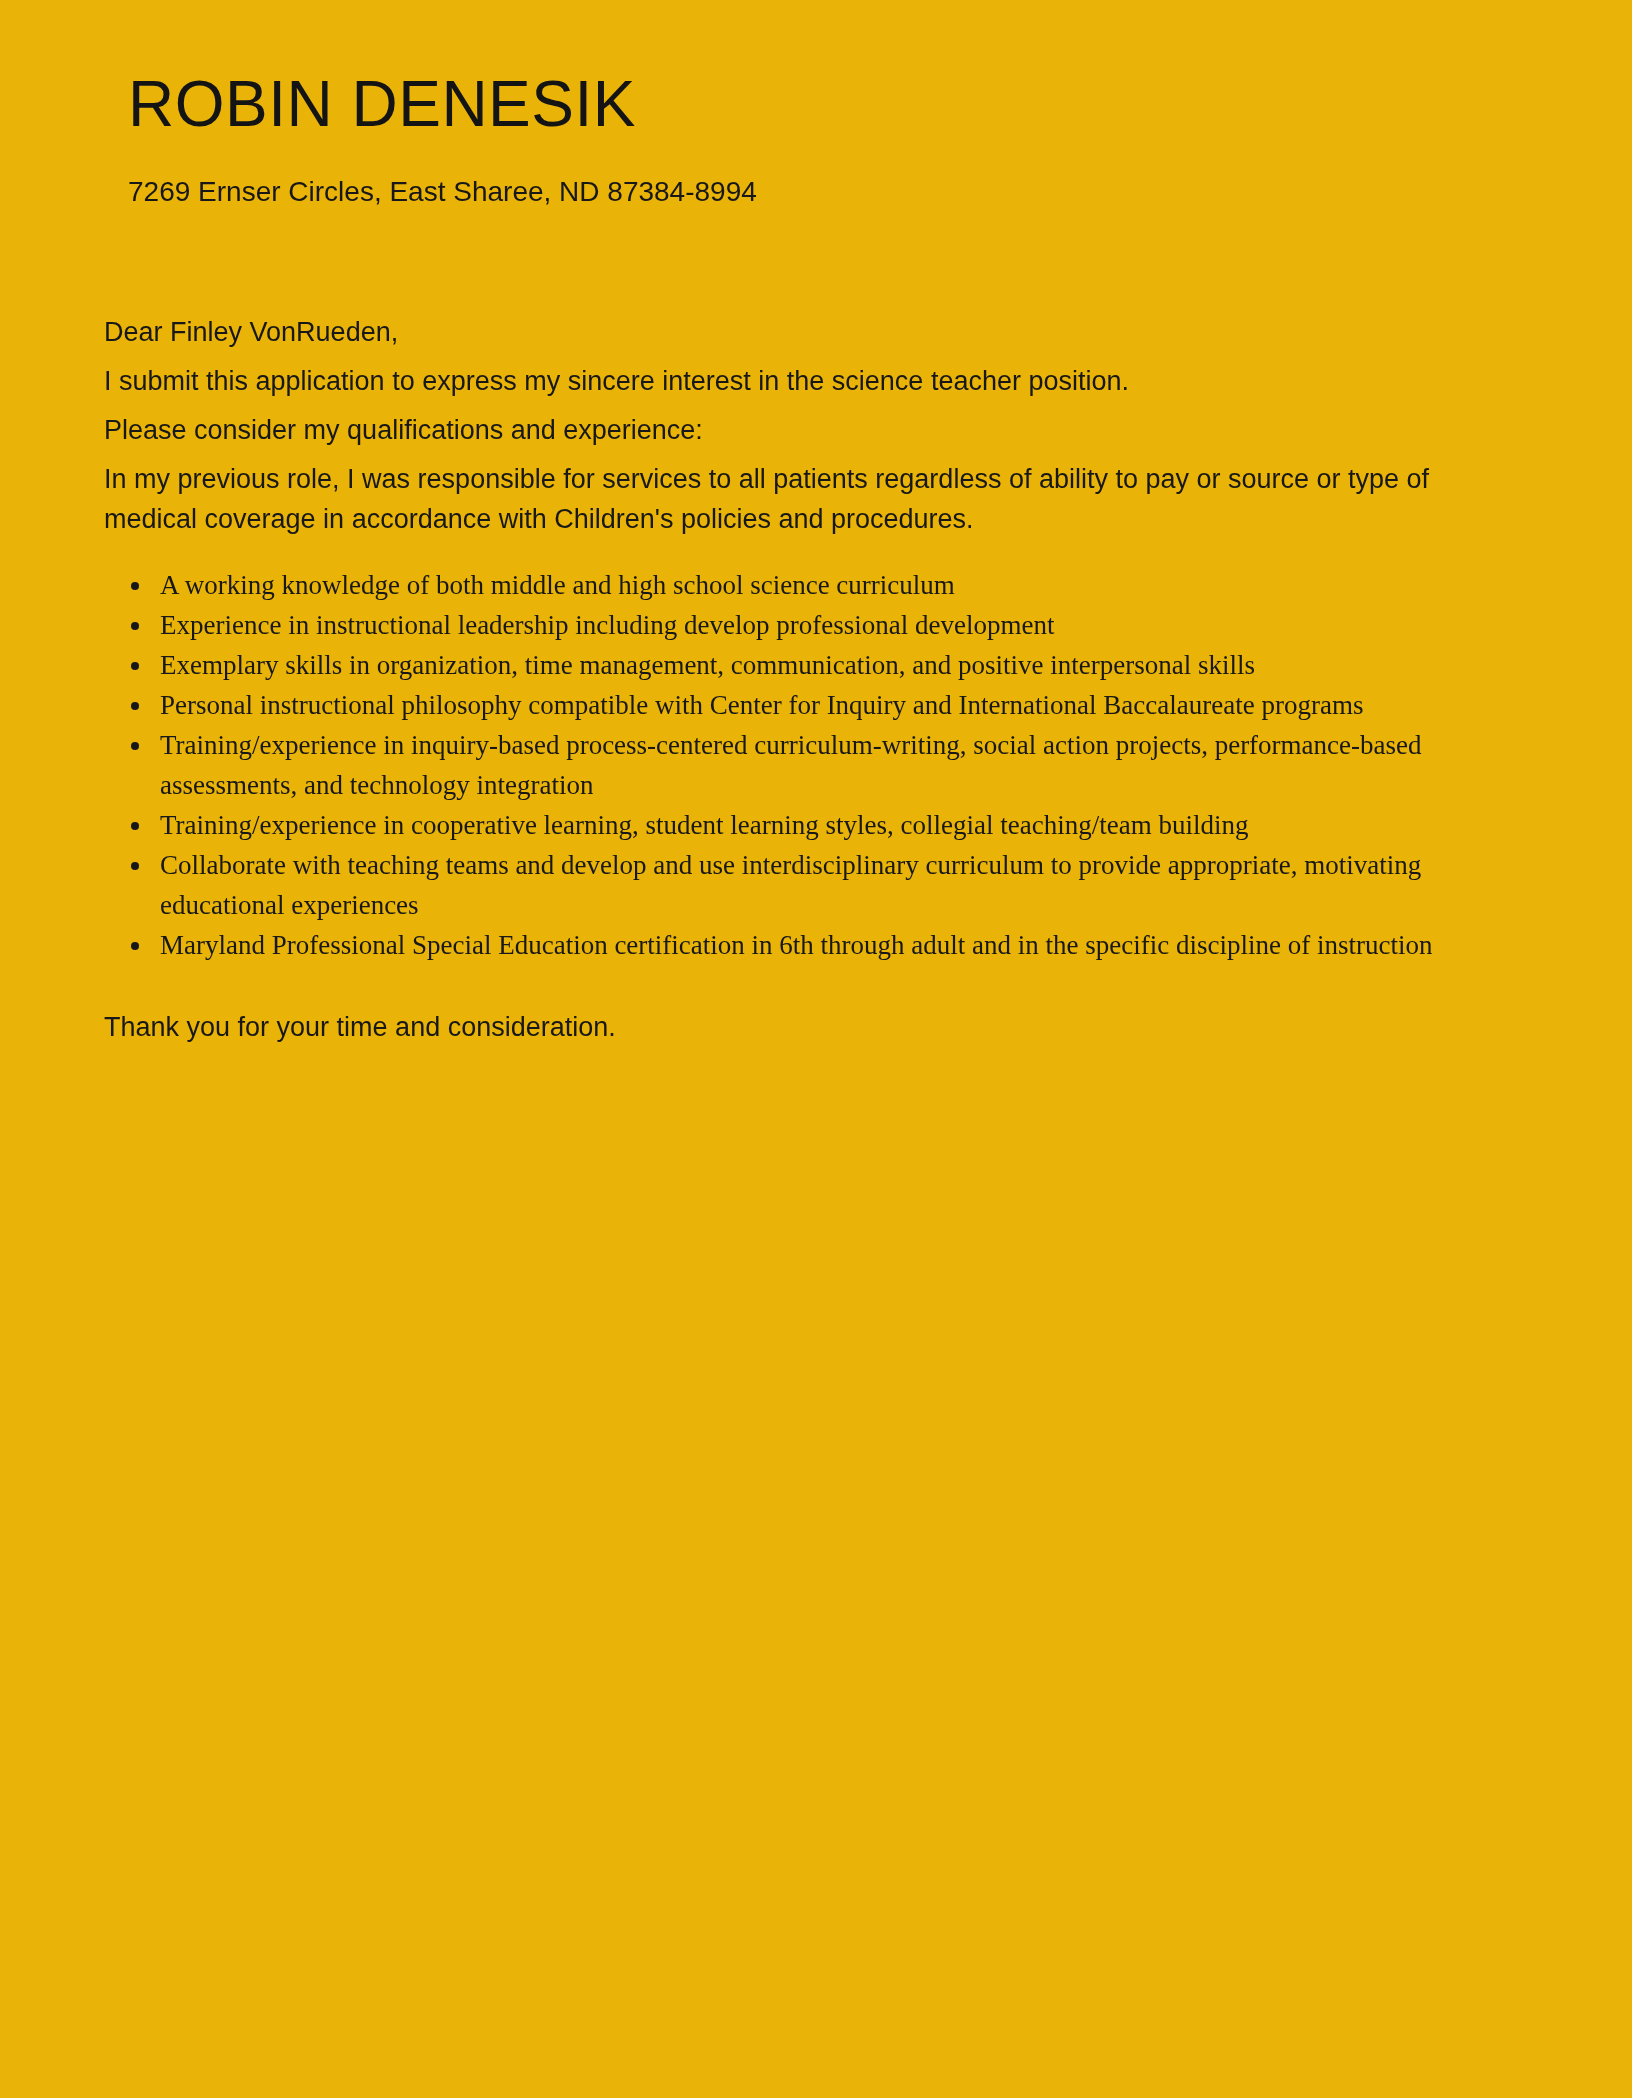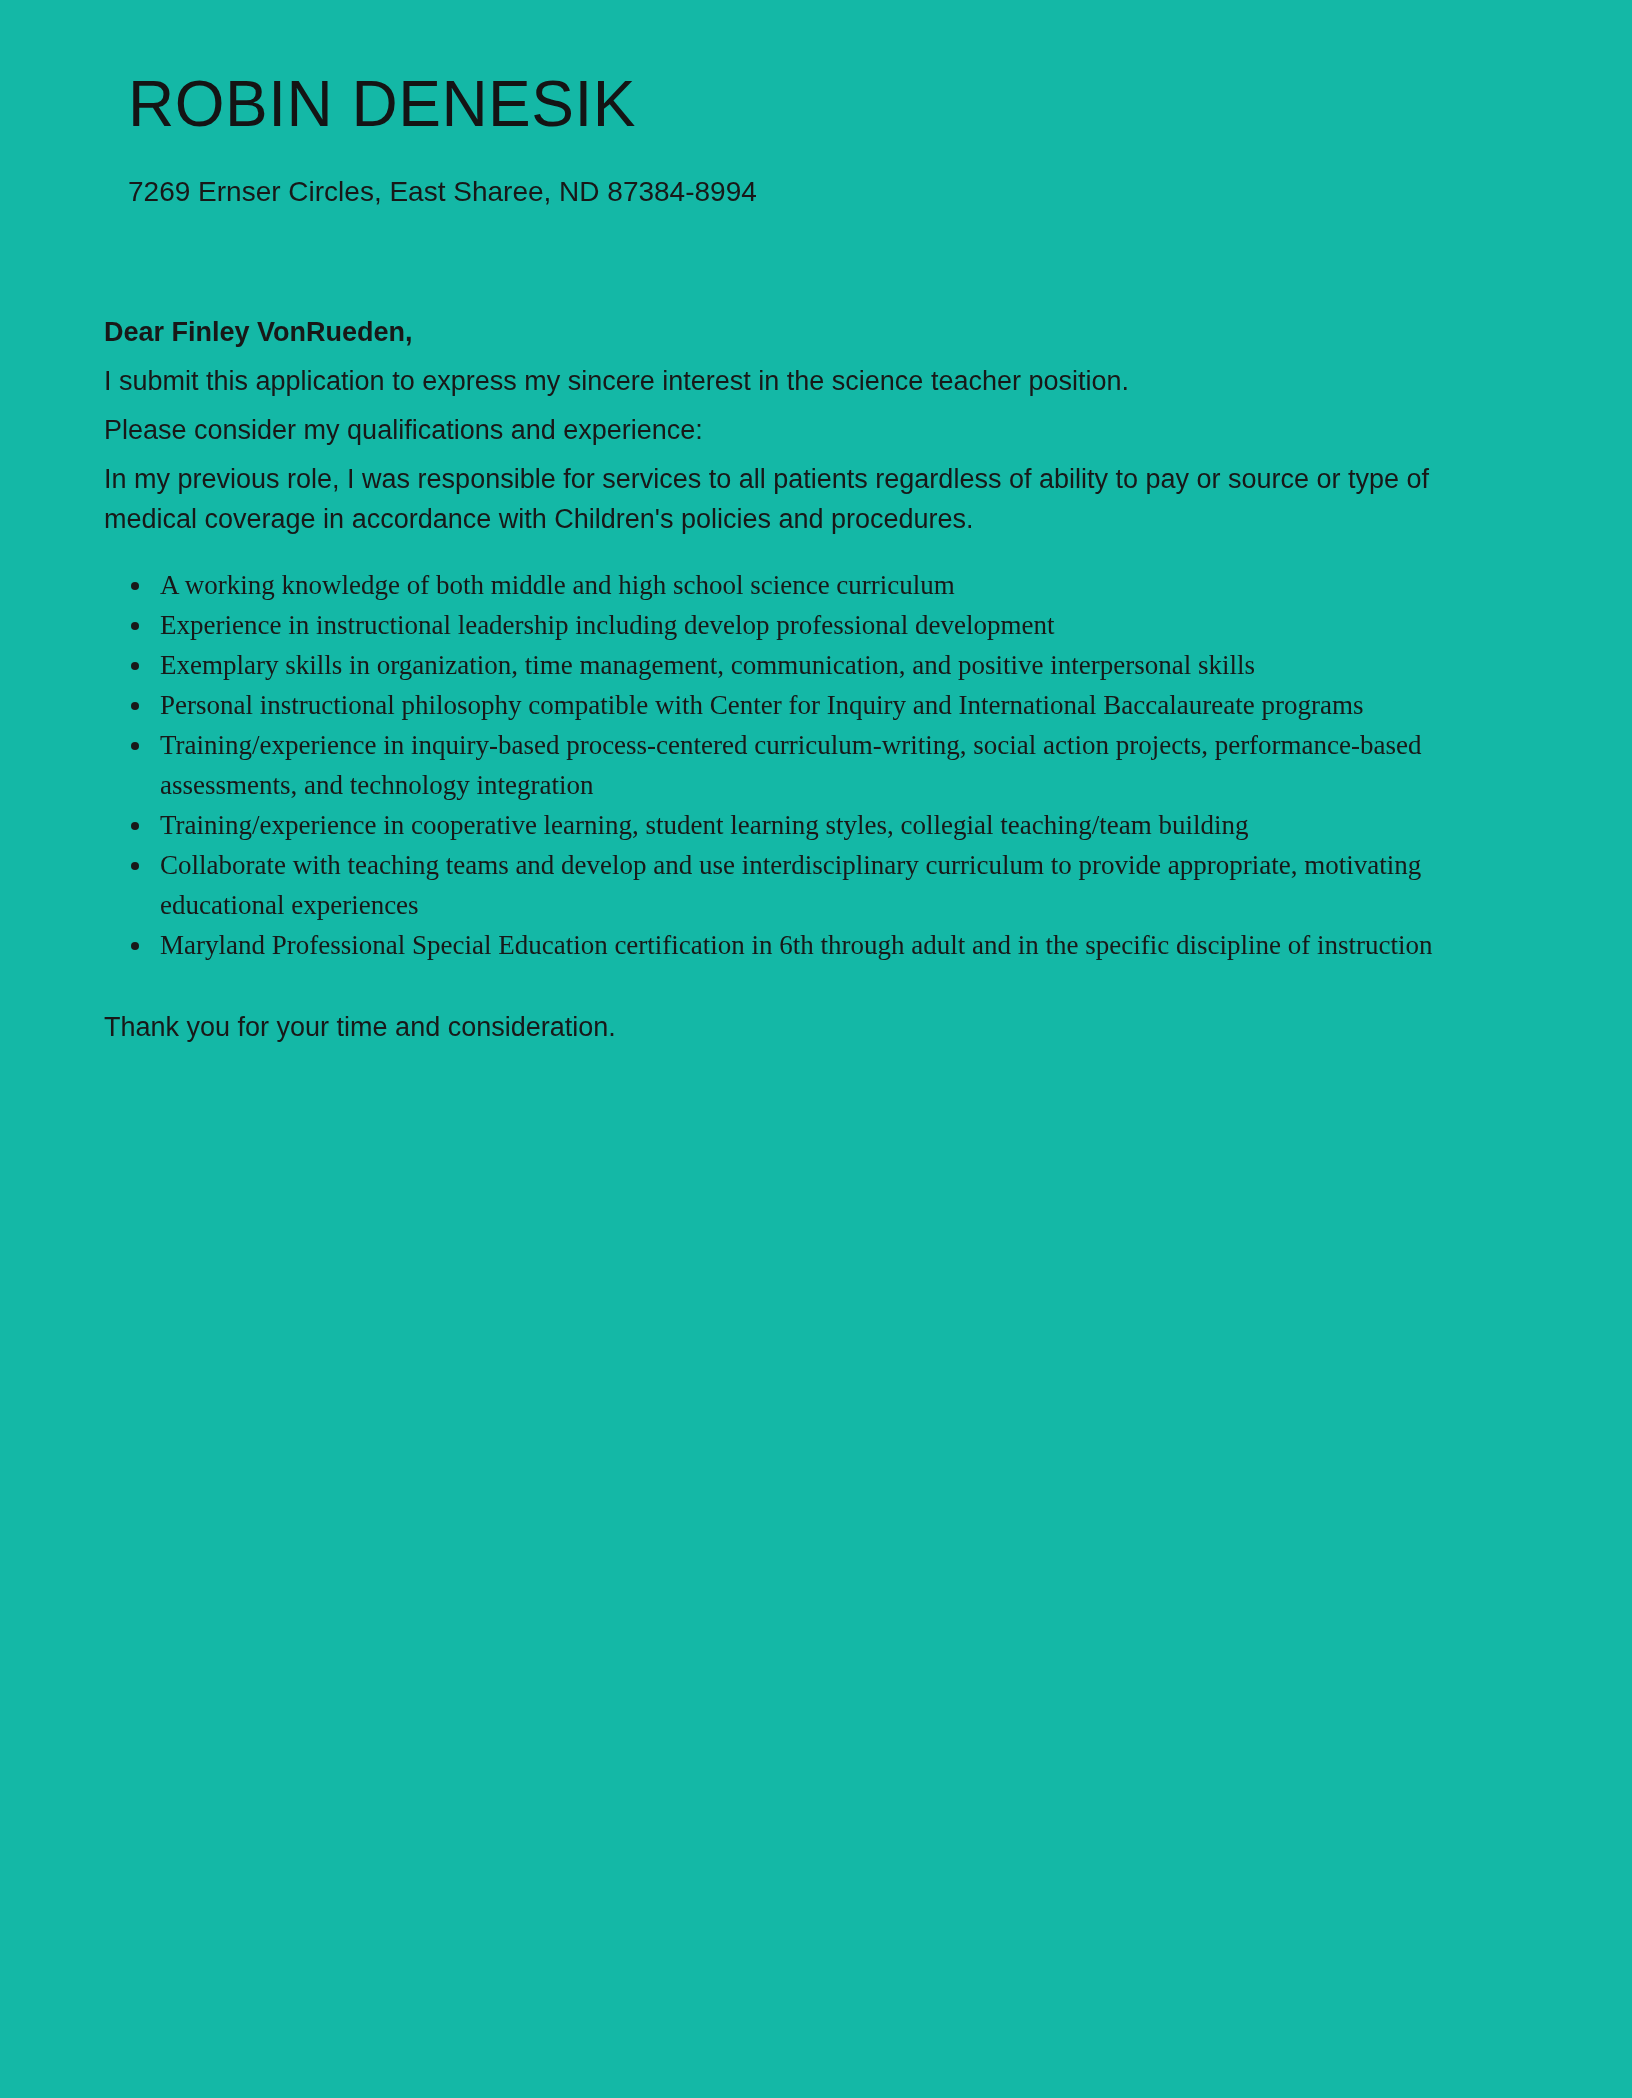--- a/index.html
+++ b/index.html
@@ -6,21 +6,21 @@
 
   html, body {
     background: #ffffff;
     font-family: "Liberation Sans", "DejaVu Sans", sans-serif;
   }
 
   .page {
     position: relative;
     width: 1632px;
     height: 2098px;
-    background: #14b8a6;
+    background: #eab308;
     color: #181818;
     overflow: hidden;
   }
 
   .letter {
     padding: 70px 130px 0 104px;
     font-size: 27px;
     line-height: 40px;
     max-width: 1632px;
   }
@@ -39,21 +39,21 @@
   }
 
   .applicant-address {
     margin-top: 34px;
     font-size: 28px;
     color: #181818;
   }
 
   .salutation {
     margin-top: 100px;
-    font-weight: 700;
+    font-weight: 400;
   }
 
   .para {
     margin-top: 9px;
   }
 
   .qualifications-list {
     margin: 26px 0 6px 0;
     padding-left: 50px;
     list-style: disc;

